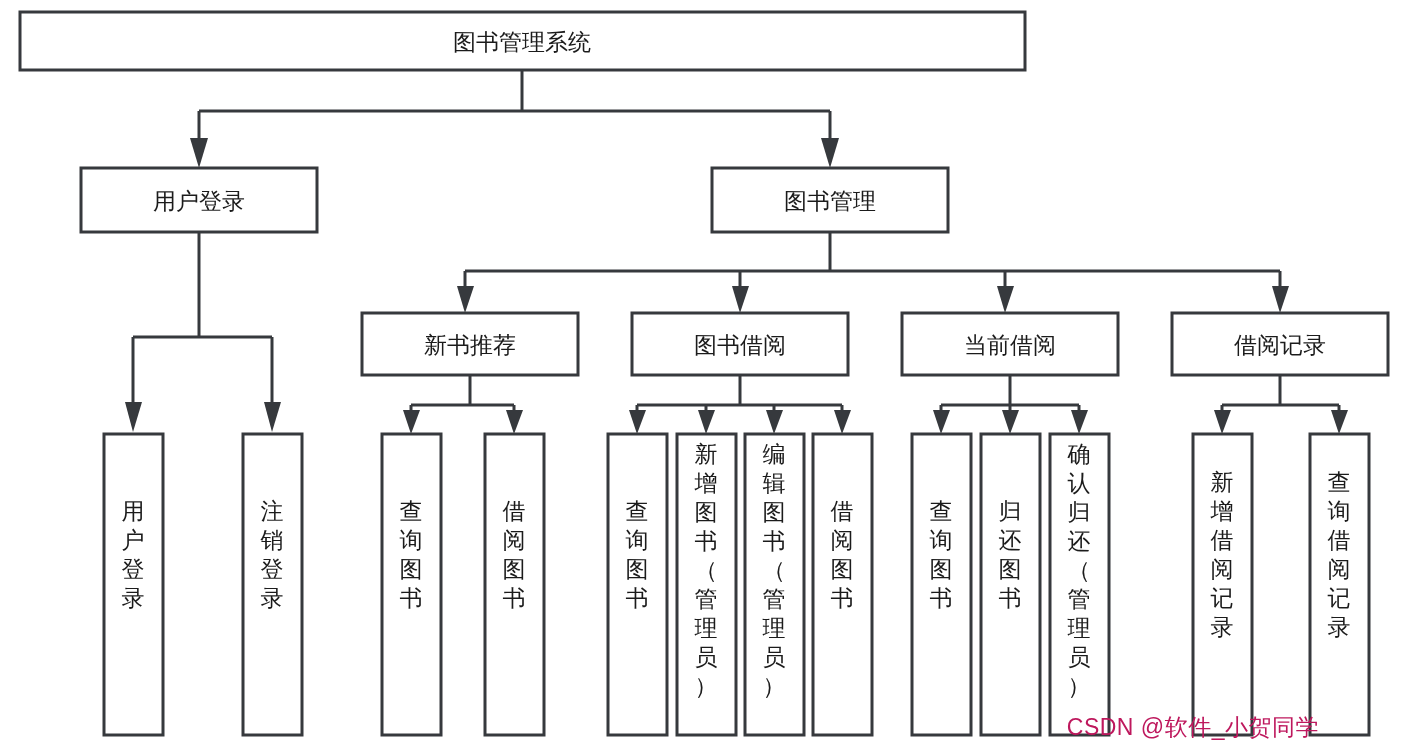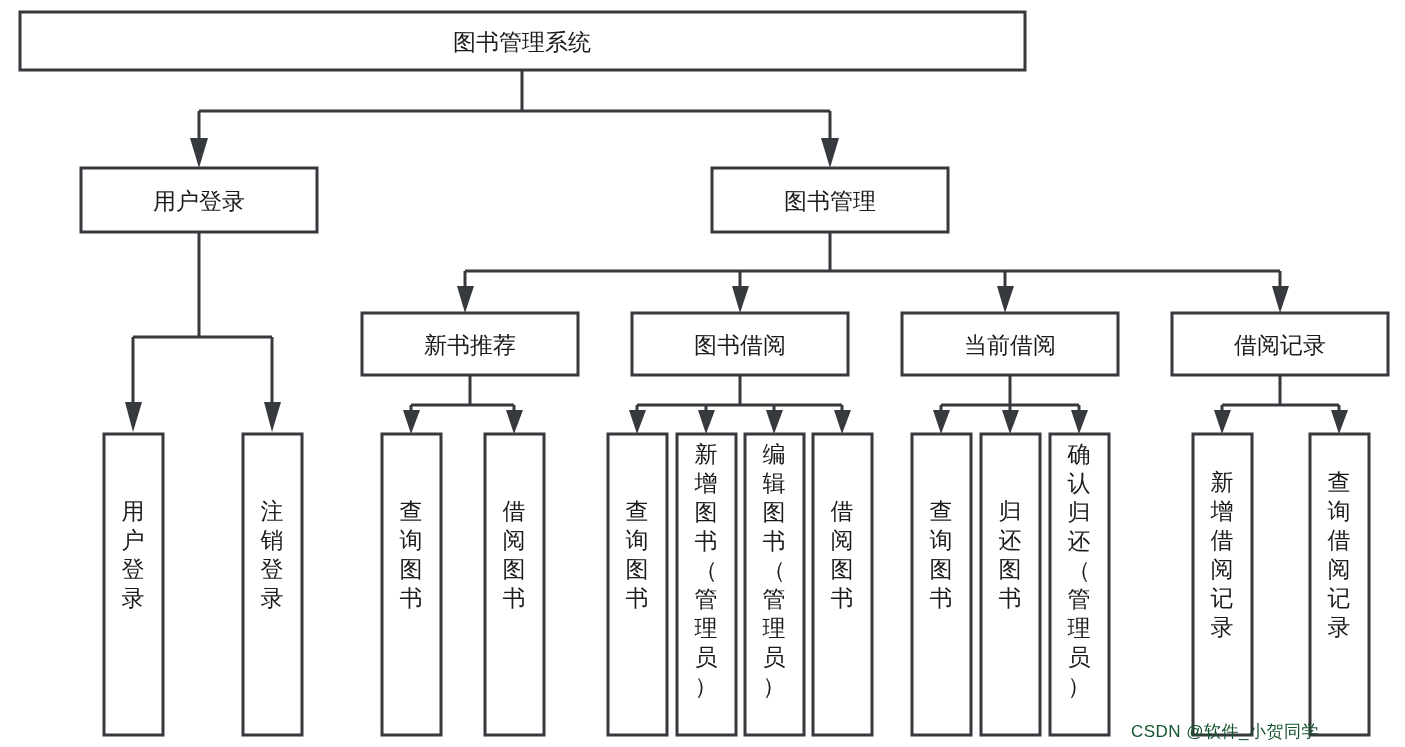--- a/index.html
+++ b/index.html
@@ -54,22 +54,22 @@
     fill: #1b1b1b;
     font-family: "Liberation Sans", "DejaVu Sans", sans-serif;
     font-size: 23px;
     text-anchor: middle;
   }
   .watermark-text {
     position: absolute;
     right: 8px;
     bottom: 4px;
     font-family: "Liberation Sans", "DejaVu Sans", sans-serif;
-    font-size: 17px;
-    color: #14532d;
+    font-size: 23px;
+    color: #be185d;
     white-space: nowrap;
     letter-spacing: 0.5px;
     pointer-events: none;
     text-align: right;
   }
 </style>
 </head>
 <body>
 
 <div id="diagram-root">

